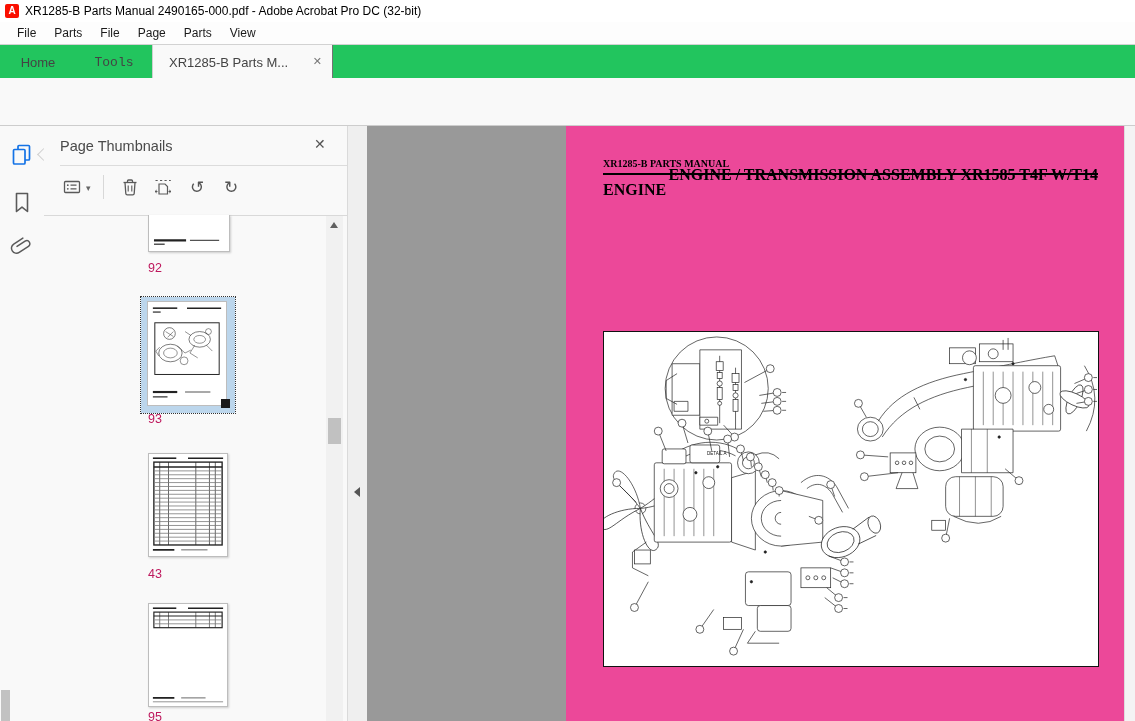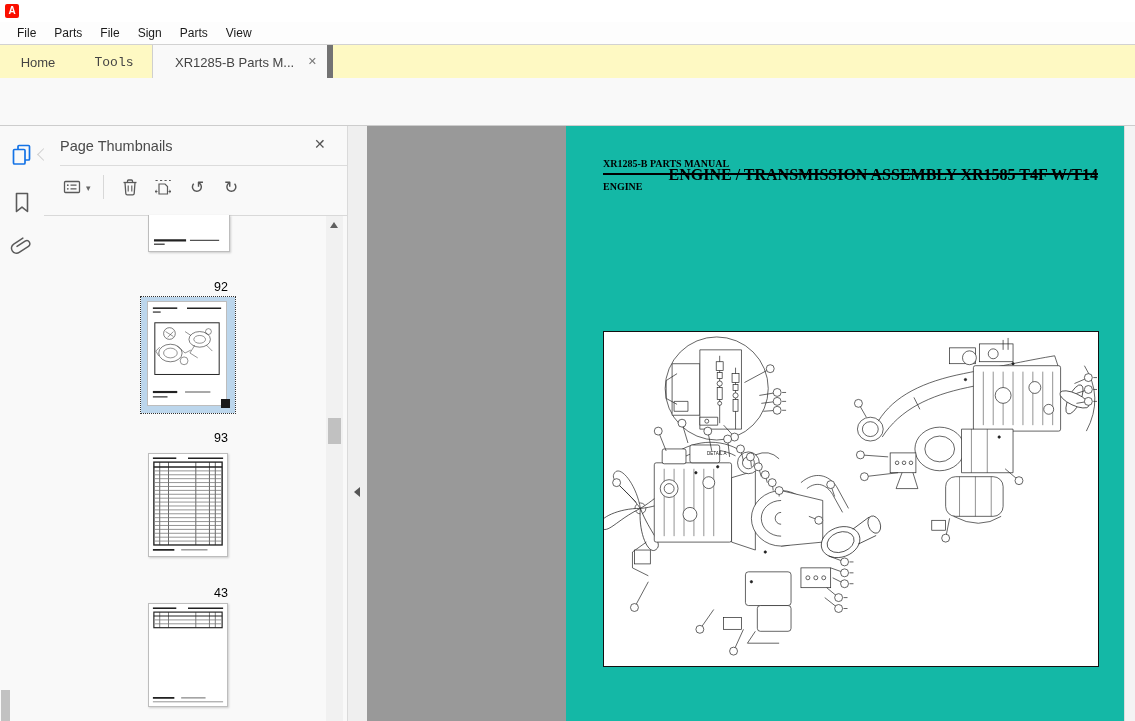--- a/index.html
+++ b/index.html
@@ -10,25 +10,25 @@
   
   .titlebar { left:0; top:0; width:1135px; height:22px; background:#fff; display:flex; align-items:center; padding-left:5px; }
   .adobe-icon { width:14px; height:14px; background:#fa0f00; border-radius:2px; color:#fff; font-size:10px; font-weight:bold; text-align:center; line-height:14px; margin-right:6px; }
   .title-text { font-size:12px; color:#000; }
 
   
   .menubar { left:0; top:22px; width:1135px; height:22px; background:#fdfdfd; display:flex; align-items:center; padding-left:8px; }
   .menu-item { font-size:12px; color:#1a1a1a; padding:2px 9px; cursor:default; }
 
   
-  .tabbar { left:0; top:44px; width:1135px; height:34px; background:#fef9c3; border-top:1px solid #d2d2d2; }
+  .tabbar { left:0; top:44px; width:1135px; height:34px; background:#22c55e; border-top:1px solid #d2d2d2; }
   .tab { position:absolute; top:0; height:34px; display:flex; align-items:center; justify-content:center; font-size:13px; color:#444; }
   .tab-home { left:0; width:76px; }
   .tab-tools { left:76px; width:76px;font-family:Liberation Mono, monospace; }
-  .tab-doc { left:152px; width:181px; background:#f9f9f9; border-left:1px solid #cfcfcf; border-right:6px solid #737373; justify-content:flex-start; padding-left:22px; }
+  .tab-doc { left:152px; width:181px; background:#f9f9f9; border-left:1px solid #cfcfcf; border-right:1px solid #737373; justify-content:flex-start; padding-left:16px; }
   .tab-doc .tab-close { position:absolute; right:10px; top:9px; font-size:11px; color:#777; line-height:14px; }
 
   
   .toolbar { left:0; top:78px; width:1135px; height:48px; background:#f9f9f9; border-bottom:1px solid #cdcdcd; }
   .tb { position:absolute; width:24px; height:24px; top:90px; }
   .tb svg { width:24px; height:24px; display:block; }
   .tb-sep { position:absolute; top:88px; width:1px; height:28px; background:#d8d8d8; }
   .page-input { position:absolute; left:484px; top:92px; width:38px; height:20px; border:none; border-bottom:1px solid #9a9a9a; background:transparent; text-align:center; font-size:12.5px; font-family:"Liberation Sans",sans-serif; color:#222; }
   .page-total { position:absolute; left:532px; top:96px; font-size:12.5px; color:#333; }
   .zoom-box { position:absolute; left:785px; top:92px; width:64px; height:20px; border-bottom:1px solid #9a9a9a; display:flex; align-items:center; justify-content:space-between; padding:0 3px; }
@@ -51,61 +51,62 @@
   .panel-close { position:absolute; left:270px; top:10px; font-size:14px; color:#555; }
   .panel-title-rule { position:absolute; left:16px; top:39px; width:287px; height:1px; background:#dcdcdc; }
   .ptb { position:absolute; top:51px; width:20px; height:20px; }
   .ptb svg { width:20px; height:20px; display:block; }
   .rot-glyph { font-family:"DejaVu Sans",sans-serif; font-size:17px; color:#555; line-height:20px; text-align:center; width:22px; }
   .ptb-sep { position:absolute; left:59px; top:49px; width:1px; height:24px; background:#d8d8d8; }
   .panel-rule2 { position:absolute; left:0; top:89px; width:303px; height:1px; background:#d9d9d9; }
 
   .thumb-page { position:absolute; background:#fff; border:1px solid #bdbdbd; box-shadow:1px 1px 2px rgba(0,0,0,.18); }
   .thumb-page svg { display:block; width:100%; height:100%; }
-  .thumb-label { position:absolute; width:80px; text-align:right; font-size:12.5px; color:#000000;margin-top:19px; }
+  .thumb-label { position:absolute; width:80px; text-align:left; font-size:12.5px; color:#be185d; }
   .thumb-sel { position:absolute; left:97px; top:171px; width:94px; height:116px; background:#bcd6ec; outline:1px dotted #333; }
   .sel-square { position:absolute; left:80px; top:102px; width:9px; height:9px; background:#1a1a1a; }
 
   
   .p-scroll { position:absolute; left:282px; top:90px; width:17px; height:505px; background:#f1f1f1; }
   .p-up { position:absolute; left:4px; top:6px; width:0; height:0; border-left:4.5px solid transparent; border-right:4.5px solid transparent; border-bottom:6px solid #606060; }
   .p-thumb { position:absolute; left:2px; top:202px; width:13px; height:26px; background:#c1c1c1; }
 
   
   .collapse { left:347px; top:0; width:20px; height:595px; background:#efefef; border-left:1px solid #dadada; }
   .collapse-arrow { position:absolute; left:6px; top:361px; width:0; height:0; border-top:5px solid transparent; border-bottom:5px solid transparent; border-right:6px solid #555; }
 
   
   .docarea { left:367px; top:0; width:757px; height:595px; background:#999; overflow:hidden; }
-  .page { position:absolute; left:199px; top:0; width:558px; height:595px; background:#14b8a6; }
+  .page { position:absolute; left:199px; top:0; width:558px; height:595px; background:#ec4899; }
   .hdr-left { position:absolute; left:37px; top:32px; font-family:"Liberation Serif",serif; font-weight:bold; font-size:10px; color:#000; }
   .hdr-right { position:absolute; right:26px; top:40px; font-family:"Liberation Serif",serif; font-weight:bold; font-size:16px; color:#000; }
   .hdr-rule { position:absolute; left:37px; top:47px; width:495px; height:1.5px; background:#000; }
-  .section-title { position:absolute; left:37px; top:55px; font-family:"Liberation Serif",serif; font-weight:bold; font-size:10px; color:#000; }
+  .section-title { position:absolute; left:37px; top:55px; font-family:"Liberation Serif",serif; font-weight:bold; font-size:16px; color:#000; }
   .diagram-box { position:absolute; left:37px; top:205px; width:496px; height:336px; border:1.5px solid #111; background:#fff; }
   .diagram-box svg { display:block; width:493px; height:333px; }
 
   
   .v-scroll { left:1124px; top:0; width:11px; height:595px; background:#f4f4f4; border-left:1px solid #ddd; }
   .v-thumb { position:absolute; left:1px; top:564px; width:9px; height:31px; background:#c2c2c2; }
 
   svg text { font-family:"Liberation Sans",sans-serif; }
 </style>
 </head>
 <body>
 
 <div class="abs titlebar">
   <div class="adobe-icon">A</div>
+  <div class="title-text">XR1285-B Parts Manual 2490165-000.pdf - Adobe Acrobat Pro DC (32-bit)</div>
 </div>
 
 <div class="abs menubar">
   <span class="menu-item">File</span>
   <span class="menu-item">Parts</span>
   <span class="menu-item">File</span>
-  <span class="menu-item">Sign</span>
+  <span class="menu-item">Page</span>
   <span class="menu-item">Parts</span>
   <span class="menu-item">View</span>
 </div>
 
 <div class="abs tabbar">
   <div class="tab tab-home">Home</div>
   <div class="tab tab-tools">Tools</div>
   <div class="tab tab-doc">
     <span>XR1285-B Parts M...</span>
     <span class="tab-close">✕</span>

